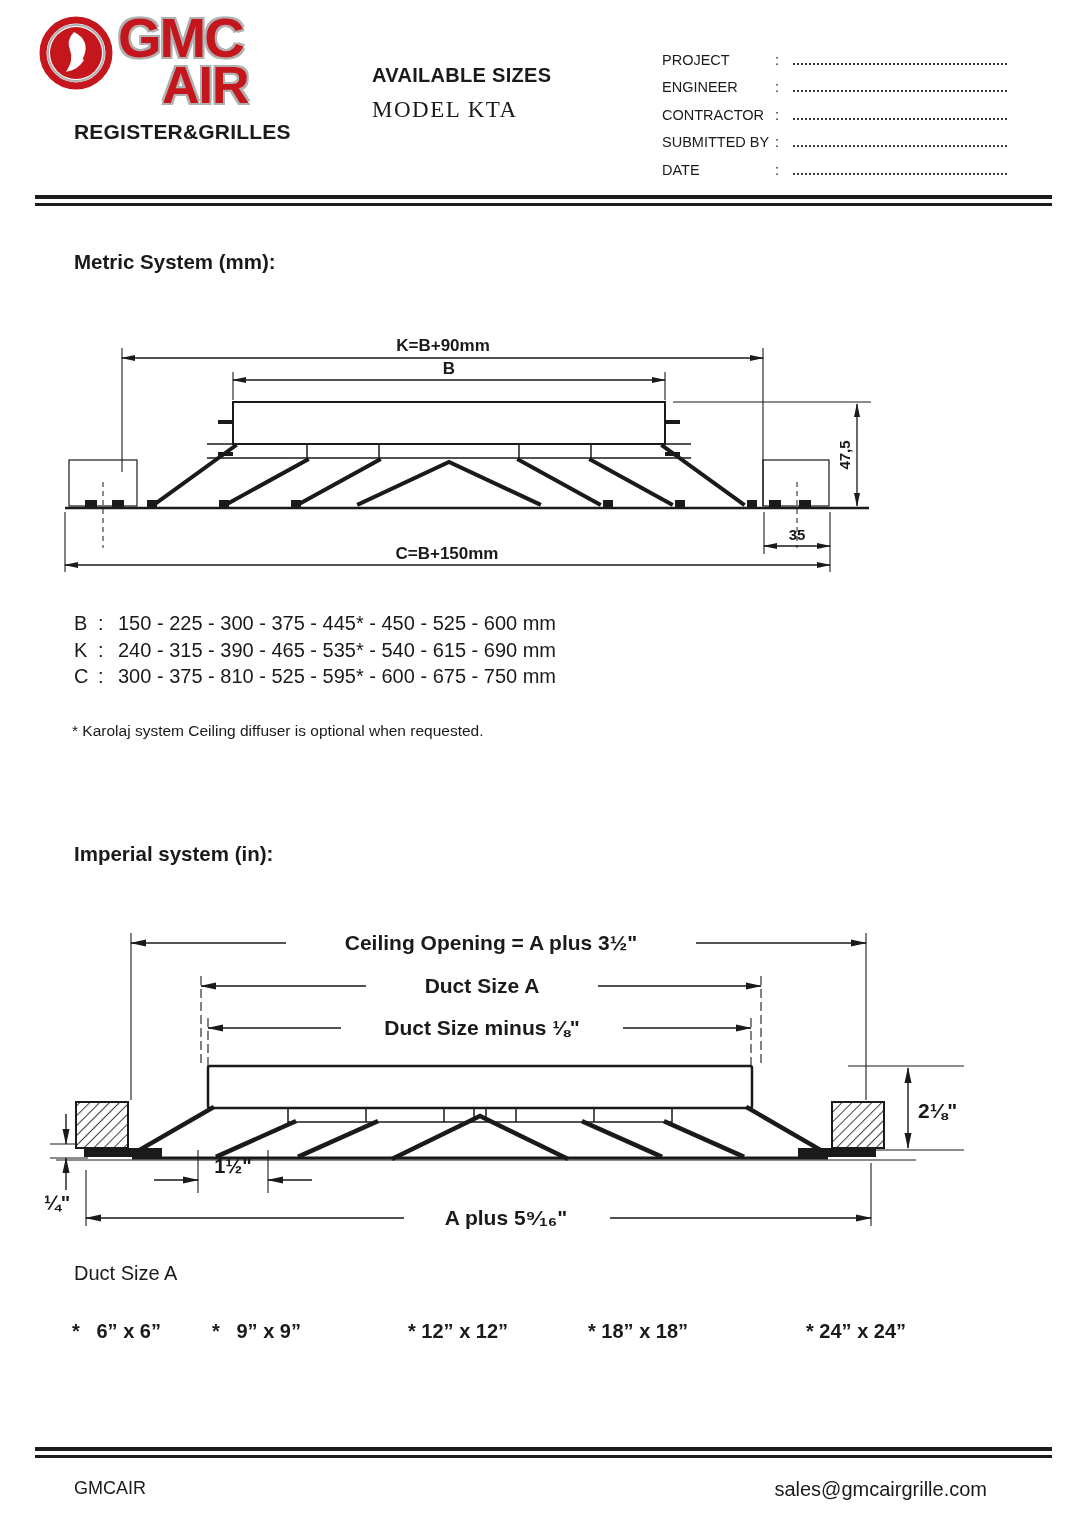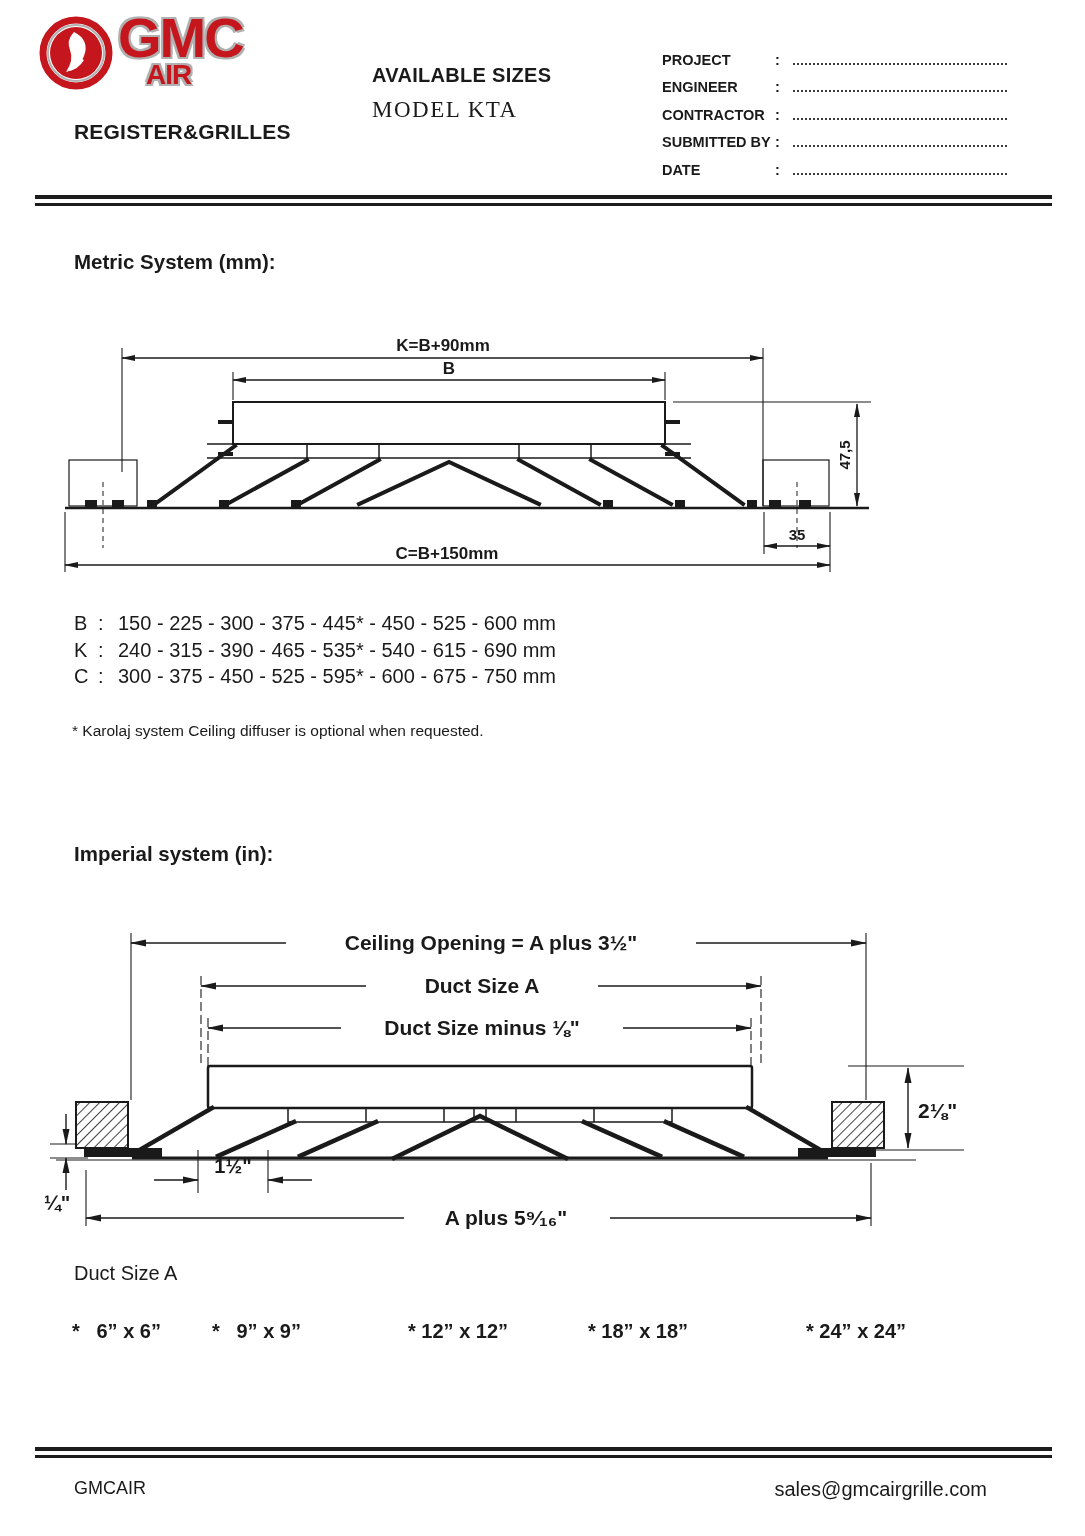--- a/index.html
+++ b/index.html
@@ -9,30 +9,30 @@
     margin:0 auto;
   }
   
   .logo{position:absolute;left:38px;top:14px;display:flex;align-items:flex-start;}
   .logo-txt{display:flex;flex-direction:column;margin-left:2px;}
   .brand-top{
     font-size:56px;font-weight:900;line-height:0.85;letter-spacing:-2px;color:#c4161c;
     text-shadow:-2px -2px 0 #b0b0b0,2px -2px 0 #b0b0b0,-2px 2px 0 #b0b0b0,2px 2px 0 #b0b0b0;
   }
   .brand-bot{
-    font-size:28px;font-weight:900;line-height:0.9;letter-spacing:-1px;color:#c4161c;
-    margin-left:28px;margin-top:0px;
+    font-size:52px;font-weight:900;line-height:0.9;letter-spacing:-1px;color:#c4161c;
+    margin-left:44px;margin-top:0px;
     text-shadow:-2px -2px 0 #b0b0b0,2px -2px 0 #b0b0b0,-2px 2px 0 #b0b0b0,2px 2px 0 #b0b0b0;
   }
   .register{position:absolute;left:74px;top:120px;font-size:21px;font-weight:800;letter-spacing:0.2px;}
   .titles{position:absolute;left:372px;top:64px;width:266px;}
   .title-1{font-size:20px;font-weight:600;letter-spacing:0.3px;}
   .title-2{font-family:"Liberation Serif",serif;font-size:23px;margin-top:10px;letter-spacing:1.5px;}
   .form{position:absolute;left:662px;top:40px;width:345px;}
-  .form-row{display:flex;align-items:flex-end;height:27.6px;font-size:14.5px;font-weight:700;}
+  .form-row{display:flex;align-items:flex-end;height:27.6px;font-size:14.5px;font-weight:400;}
   .form-label{width:113px;}
   .form-colon{width:18px;}
   .form-dots{flex:1;border-bottom:2.5px dotted #3a3a3a;margin-bottom:3px;height:1px;}
   
   .rule{position:absolute;left:35px;right:33px;height:4px;
         border-top:4px solid #1c1c1c;border-bottom:3px solid #1c1c1c;}
   .rule-top{top:195px;}
   .rule-bottom{top:1447px;}
   
   .h-metric{position:absolute;left:74px;top:250px;font-size:20.5px;font-weight:700;}
@@ -191,21 +191,21 @@
       <span>150 - 225 - 300 - 375 - 445* - 450 - 525 - 600 mm</span>
     </div>
     <div class="mline">
       <span class="mlabel">K</span>
       <span class="msep">:</span>
       <span>240 - 315 - 390 - 465 - 535* - 540 - 615 - 690 mm</span>
     </div>
     <div class="mline">
       <span class="mlabel">C</span>
       <span class="msep">:</span>
-      <span>300 - 375 - 450 - 525 - 595* - 600 - 675 - 750 mm</span>
+      <span>300 - 375 - 810 - 525 - 595* - 600 - 675 - 750 mm</span>
     </div>
   </div>
 
   <div class="footnote">* Karolaj system Ceiling diffuser is optional when requested.</div>
 
   <div class="h-imperial">Imperial system (in):</div>
 
   <svg class="svg-imperial" width="962" height="327" viewBox="0 0 962 327">
     <defs>
       <marker id="ar2" markerWidth="16" markerHeight="9" refX="15" refY="4.5" orient="auto-start-reverse" markerUnits="userSpaceOnUse">

